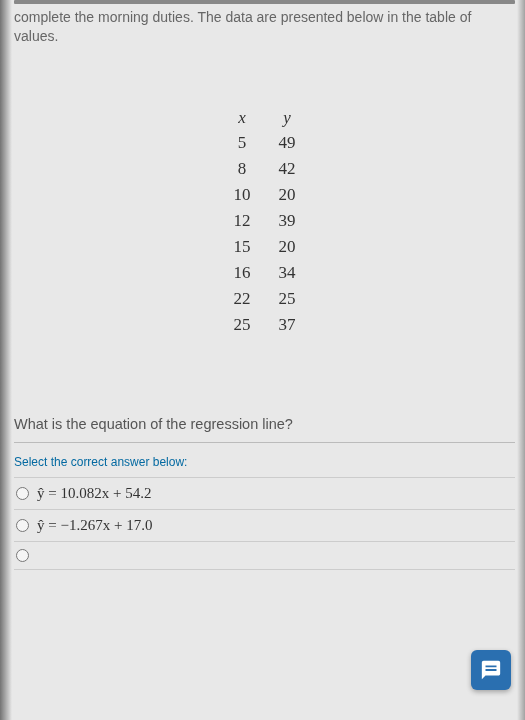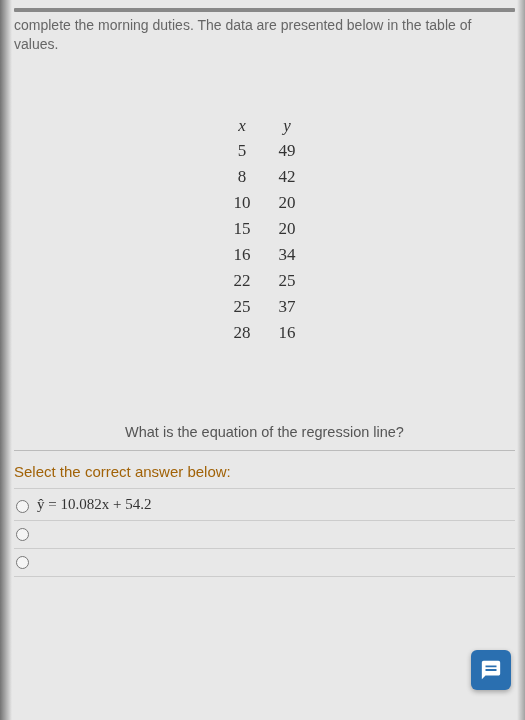--- a/index.html
+++ b/index.html
@@ -19,21 +19,21 @@
       z-index: 5;
     }
     .shadow-right {
       position: absolute;
       right: 0; top: 0; bottom: 0;
       width: 8px;
       background: linear-gradient(to left, rgba(0,0,0,0.3), rgba(0,0,0,0));
       z-index: 5;
     }
     .page {
-      padding: 8px 10px 0 14px;
+      padding: 0 10px 0 14px;
       color: #555;
     }
     .top-bar {
       height: 4px;
       background: #888;
       margin-bottom: 4px;
       border-radius: 1px;
     }
     .intro {
       font-size: 14px;
@@ -57,33 +57,32 @@
     }
     .data-table td {
       padding: 3px 14px;
       text-align: center;
     }
     .question {
       font-size: 14.5px;
       color: #555;
       padding: 8px 0 10px 0;
       border-bottom: 1px solid #bbb;
-      text-align: center;
     }
     .instruction {
-      font-size: 15px;
-      color: #a16207;
+      font-size: 12px;
+      color: #0369a1;
       padding: 12px 0 8px 0;
     }
     .options {
       border-top: 1px solid #ccc;
     }
     .option {
       display: flex;
-      align-items: flex-end;
+      align-items: center;
       gap: 8px;
       padding: 7px 2px;
       border-bottom: 1px solid #ccc;
       font-family: "Times New Roman", serif;
       font-size: 15px;
       color: #333;
     }
     .radio {
       width: 13px;
       height: 13px;
@@ -133,53 +132,54 @@
         </tr>
       <tr>
           <td>8</td>
           <td>42</td>
         </tr>
       <tr>
           <td>10</td>
           <td>20</td>
         </tr>
       <tr>
+          <td>12</td>
+          <td>39</td>
+        </tr>
+      <tr>
           <td>15</td>
           <td>20</td>
         </tr>
       <tr>
           <td>16</td>
           <td>34</td>
         </tr>
       <tr>
           <td>22</td>
           <td>25</td>
         </tr>
       <tr>
           <td>25</td>
           <td>37</td>
         </tr>
-      <tr>
-          <td>28</td>
-          <td>16</td>
-        </tr>
     </tbody>
   </table>
 
   <div class="question">What is the equation of the regression line?</div>
 
   <div class="instruction">Select the correct answer below:</div>
 
   <div class="options">
     <div class="option">
       <span class="radio"></span>
       <span>ŷ = 10.082x + 54.2</span>
     </div>
     <div class="option">
       <span class="radio"></span>
+      <span>ŷ = −1.267x + 17.0</span>
     </div>
     <div class="option">
       <span class="radio"></span>
     </div>
   </div>
 </div>
 
 <div class="chat-fab">
   <svg width="22" height="22" viewBox="0 0 24 24">
     <path d="M20 2H4c-1.1 0-2 .9-2 2v18l4-4h14c1.1 0 2-.9 2-2V4c0-1.1-.9-2-2-2zm-2 11H6v-2h12v2zm0-4H6V7h12v2z"></path>

